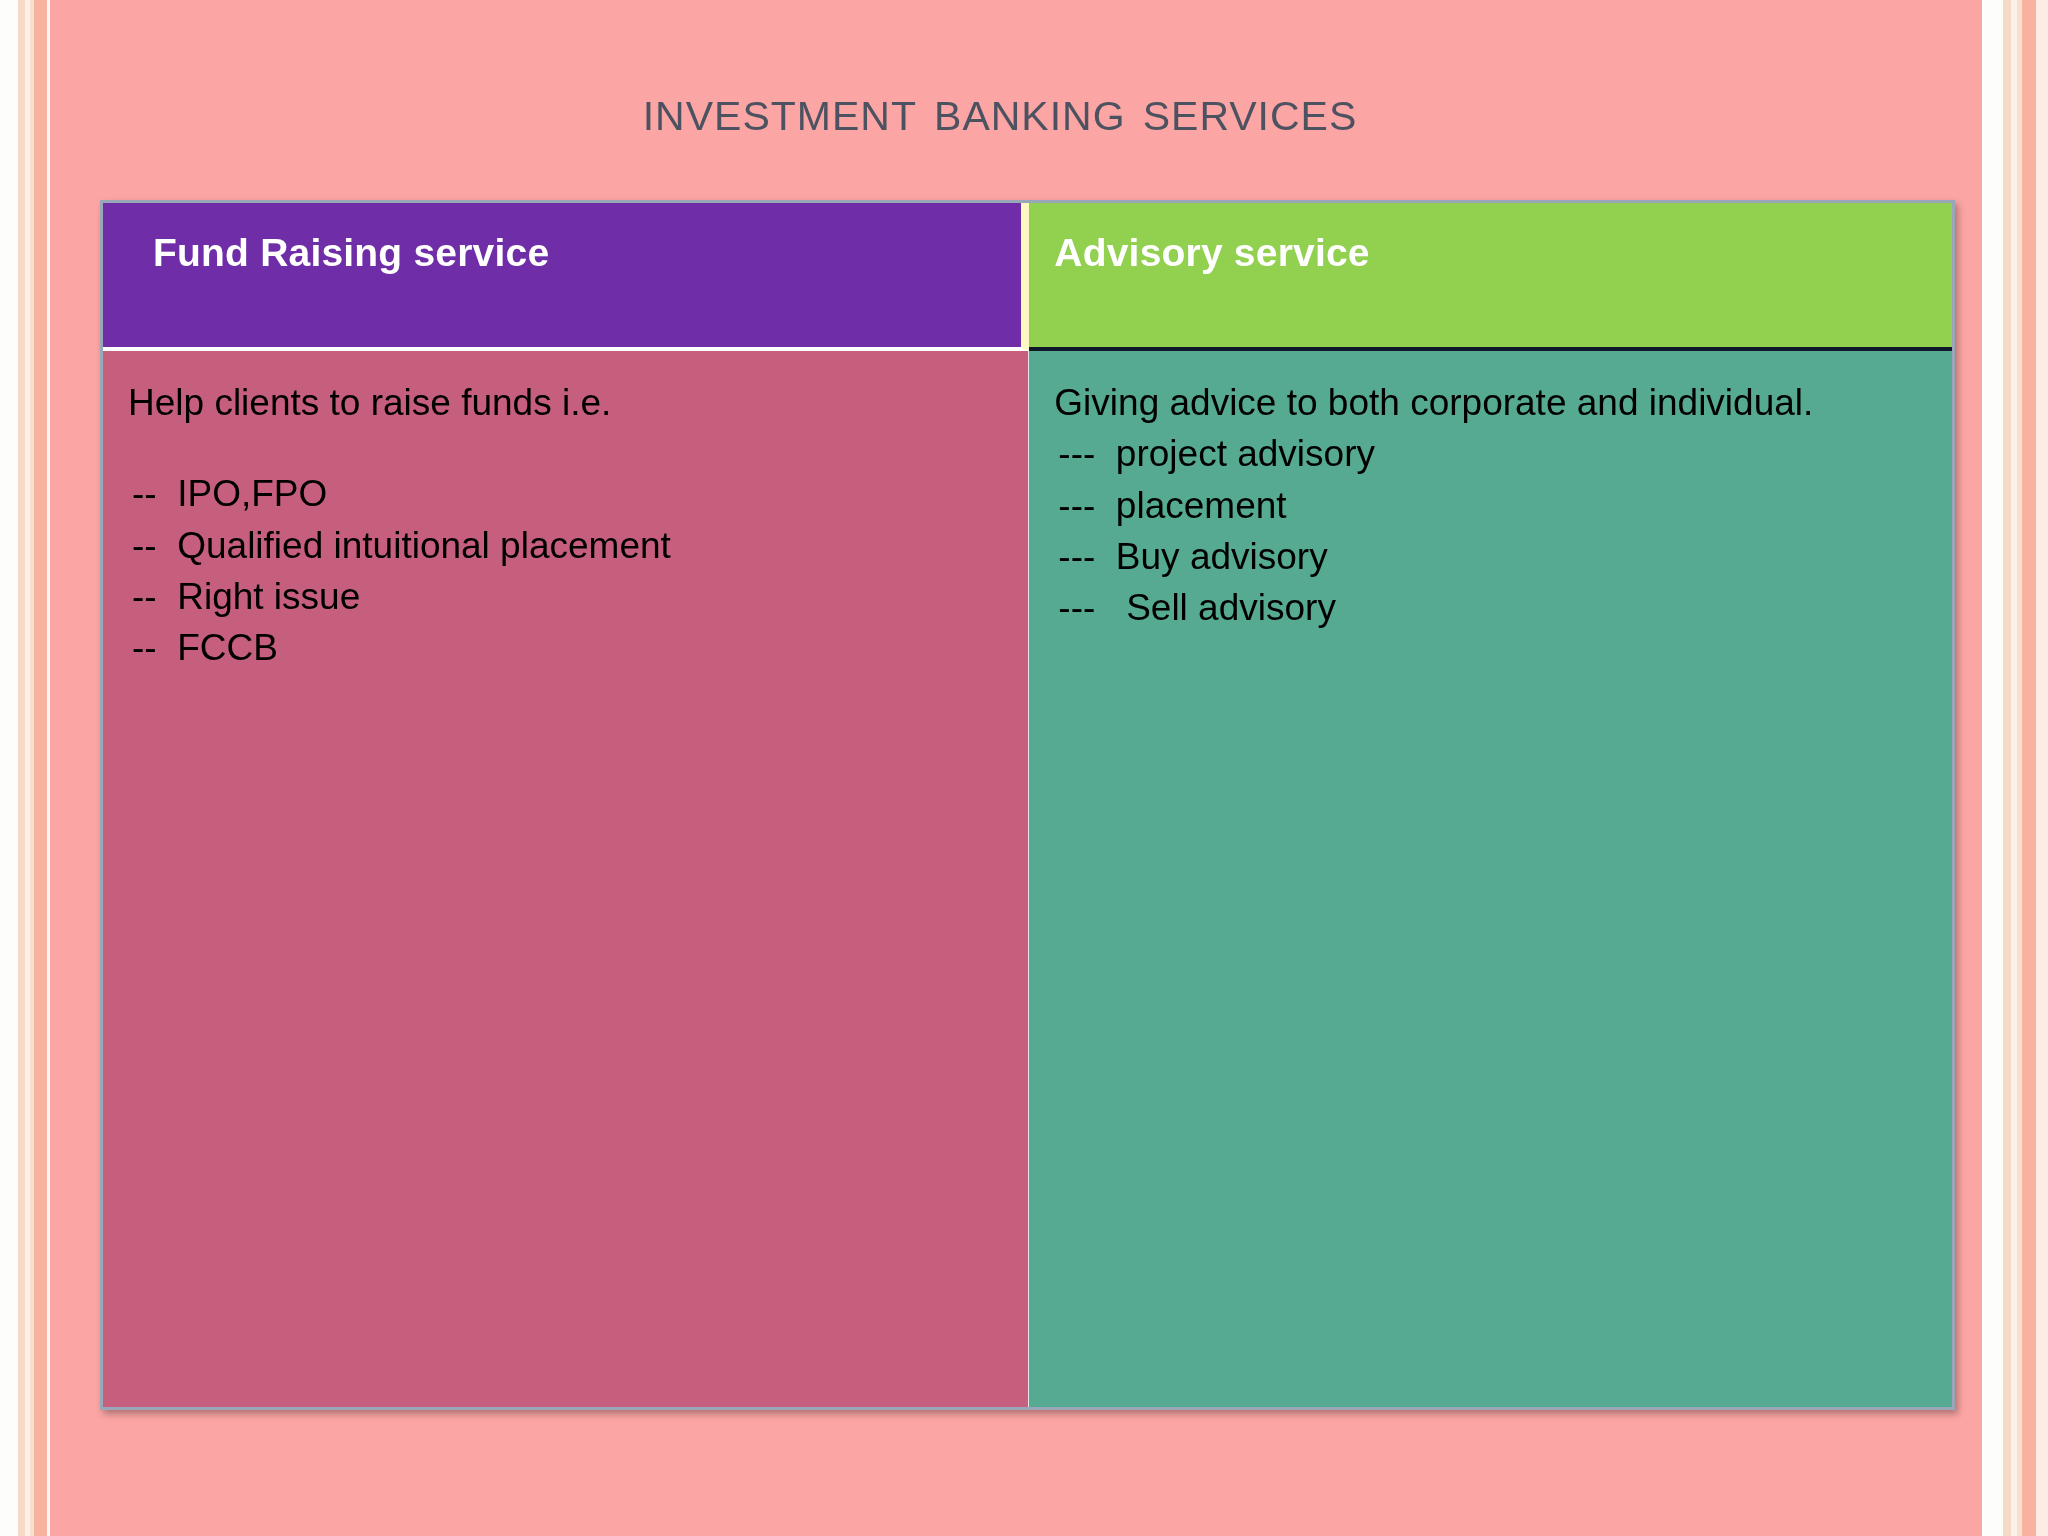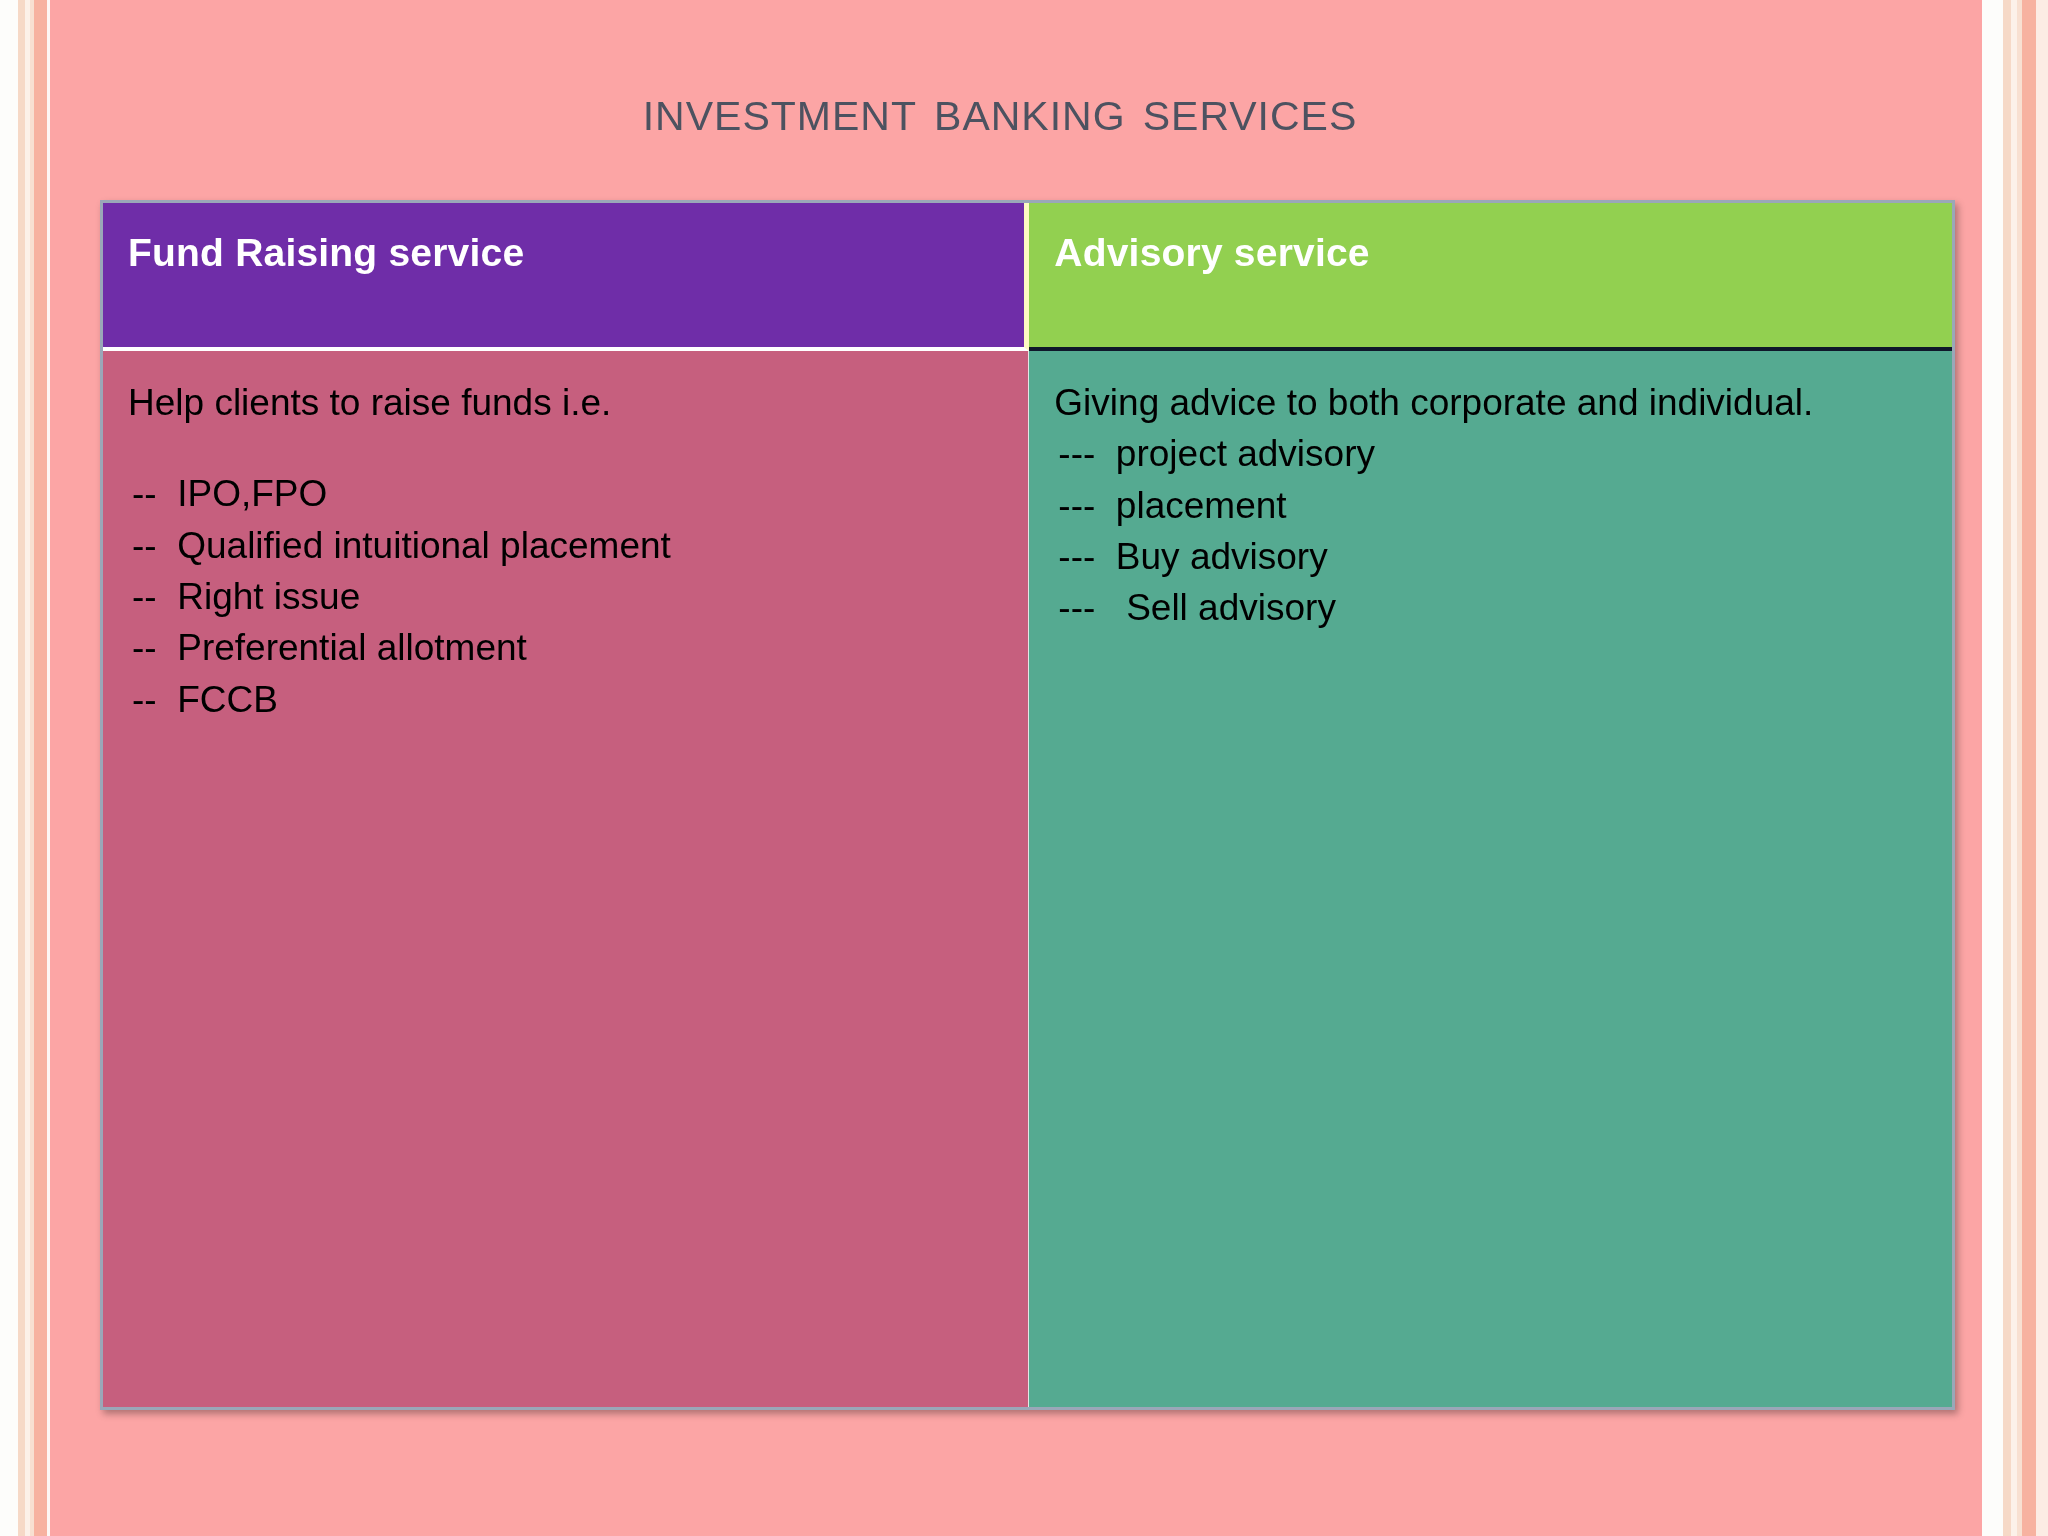--- a/index.html
+++ b/index.html
@@ -90,22 +90,23 @@
   .cell {
     box-sizing: border-box;
     position: relative;
     overflow: hidden;
   }
   .col-left  { width: 50.1%; }
   .col-right { width: 49.9%; }
 
   .head-left {
     background: #6f2da8;
-    border-right: 5px solid #fef9c3;
+    border-right: 8px solid #fef9c3;
     border-bottom: 4px solid #ffffff;
+    padding-left: 25px;
   }
   .head-right {
     background: #92d050;
     border-bottom: 4px solid #0f172a;
   }
   .head-text {
     color: #ffffff;
     font-size: 39px;
     font-weight: bold;
     padding: 28px 0 0 25px;
@@ -172,21 +173,20 @@
     <div class="row row-body">
 
       <div class="cell col-left body-left">
         <div class="cell-body-inner">
           <div class="lede wrap-lede">Help clients to raise funds i.e.</div>
           <div class="spacer"></div>
           <ul class="bullets">
             <li>--  IPO,FPO</li>
             <li>--  Qualified intuitional placement</li>
             <li>--  Right issue</li>
-            <li>--  Preferential allotment</li>
             <li>--  FCCB</li>
           </ul>
         </div>
       </div>
 
       <div class="cell col-right body-right">
         <div class="cell-body-inner">
           <div class="lede wrap-lede">Giving advice to both corporate and individual.</div>
           <ul class="bullets">
             <li>---  project advisory</li>

